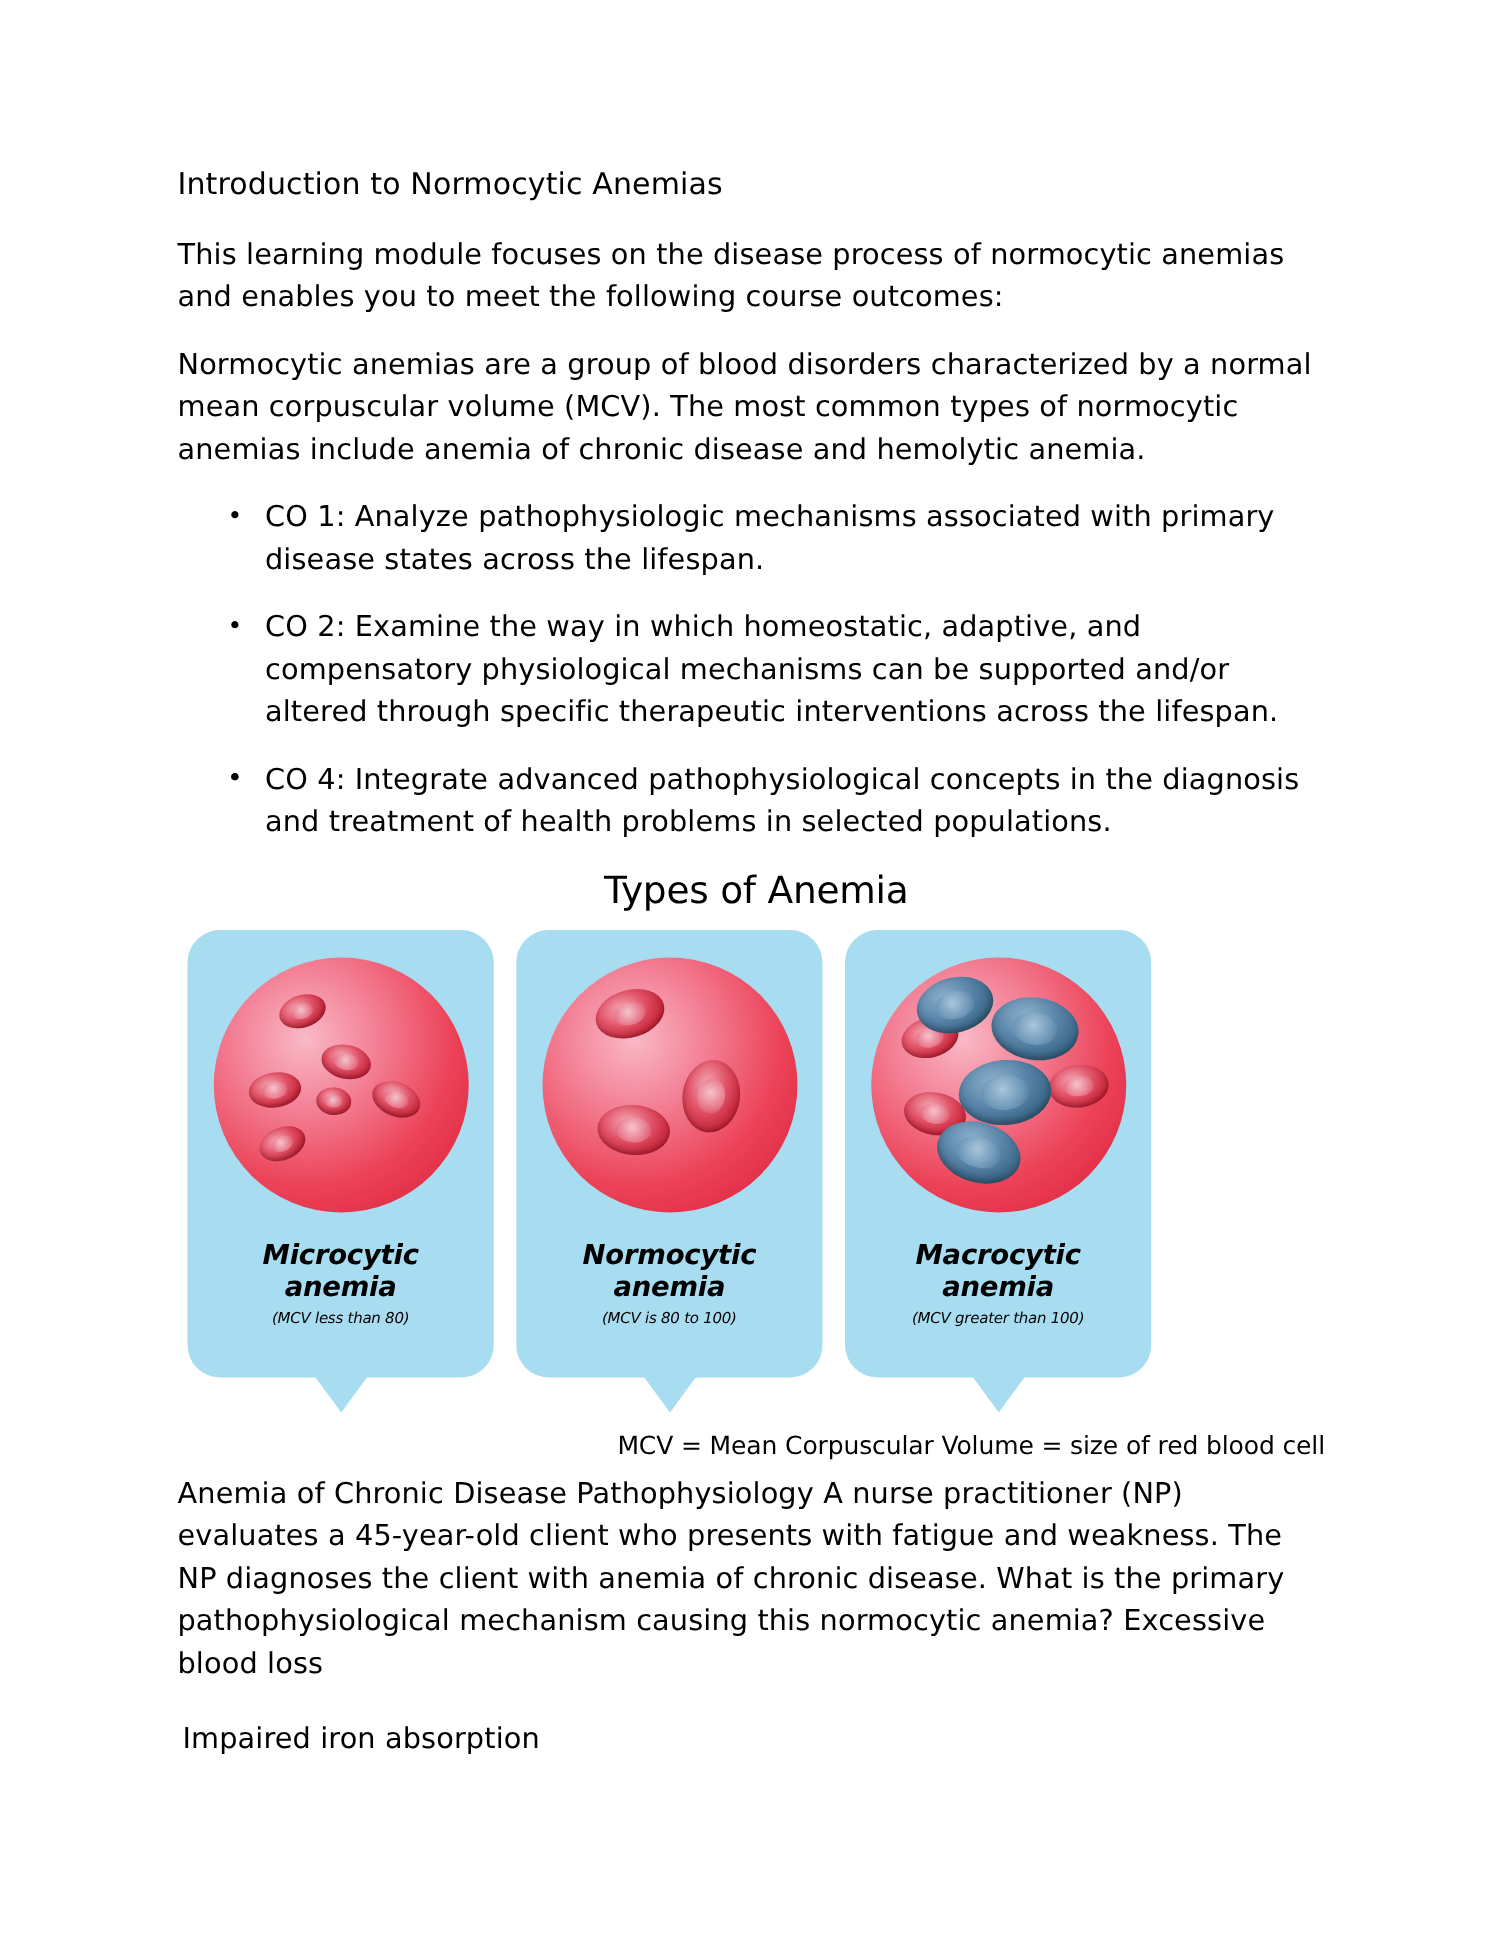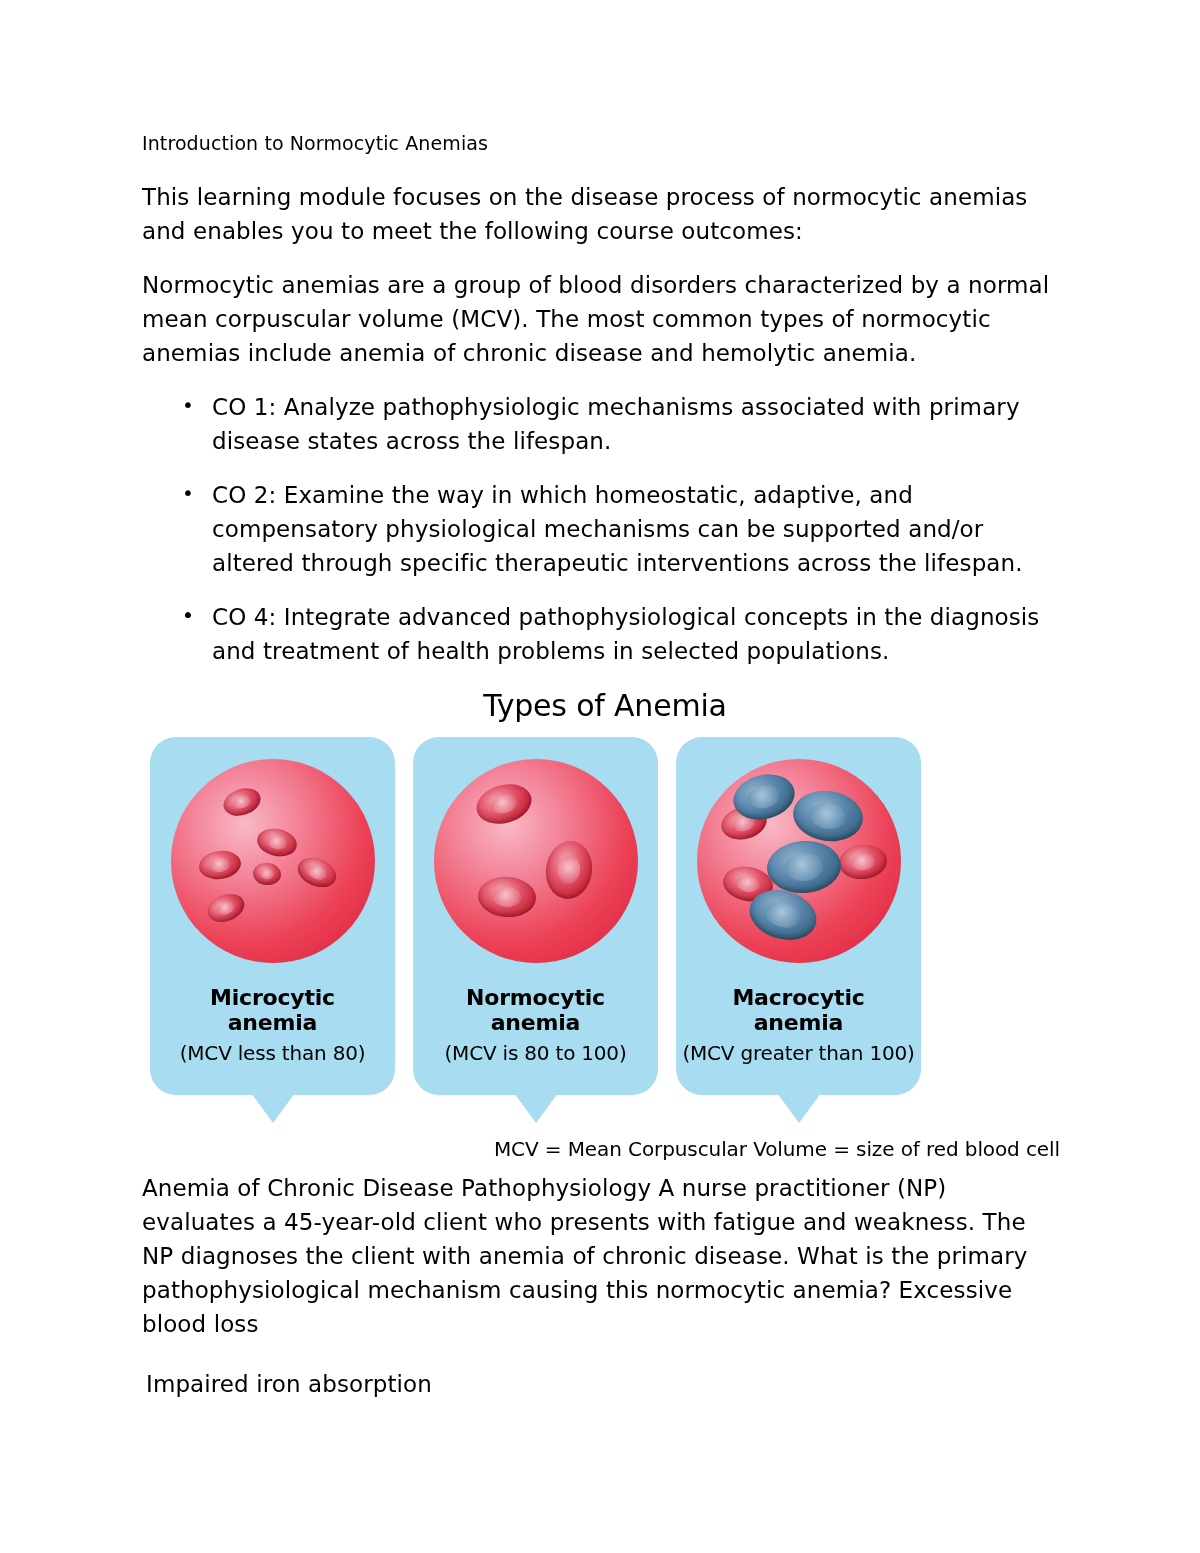--- a/index.html
+++ b/index.html
@@ -16,21 +16,21 @@
     overflow: hidden;
   }
   .page {
     position: relative;
     width: 1200px;
     height: 1553px;
     box-sizing: border-box;
     padding: 130px 140px 0 142px;
   }
   .doc-title {
-    font-size: 19px;
+    font-size: 24px;
     line-height: 1.45;
     margin: 0 0 22px 0;
     letter-spacing: 0.1px;
   }
   .para {
     font-size: 23px;
     line-height: 1.48;
     margin: 0 0 20px 0;
     letter-spacing: 0.1px;
   }
@@ -97,29 +97,30 @@
     height: 204px;
     border-radius: 50%;
     background: radial-gradient(circle at 36% 32%, #f9b9c6 0%, #f4879c 26%, #ec4257 62%, #e23048 80%, #d8253f 100%);
   }
   .card .label {
     position: absolute;
     left: 0;
     right: 0;
     top: 248px;
     text-align: center;
+    font-style: italic;
   }
   .card .label .name {
     font-weight: bold;
     font-size: 22px;
     line-height: 1.16;
     letter-spacing: -0.2px;
   }
   .card .label .mcv {
-    font-size: 20px;
+    font-size: 12px;
     line-height: 1.3;
     margin-top: 4px;
     letter-spacing: -0.2px;
   }
   .pointer {
     position: absolute;
     left: 50%;
     transform: translateX(-50%);
     top: 356px;
     width: 0;

